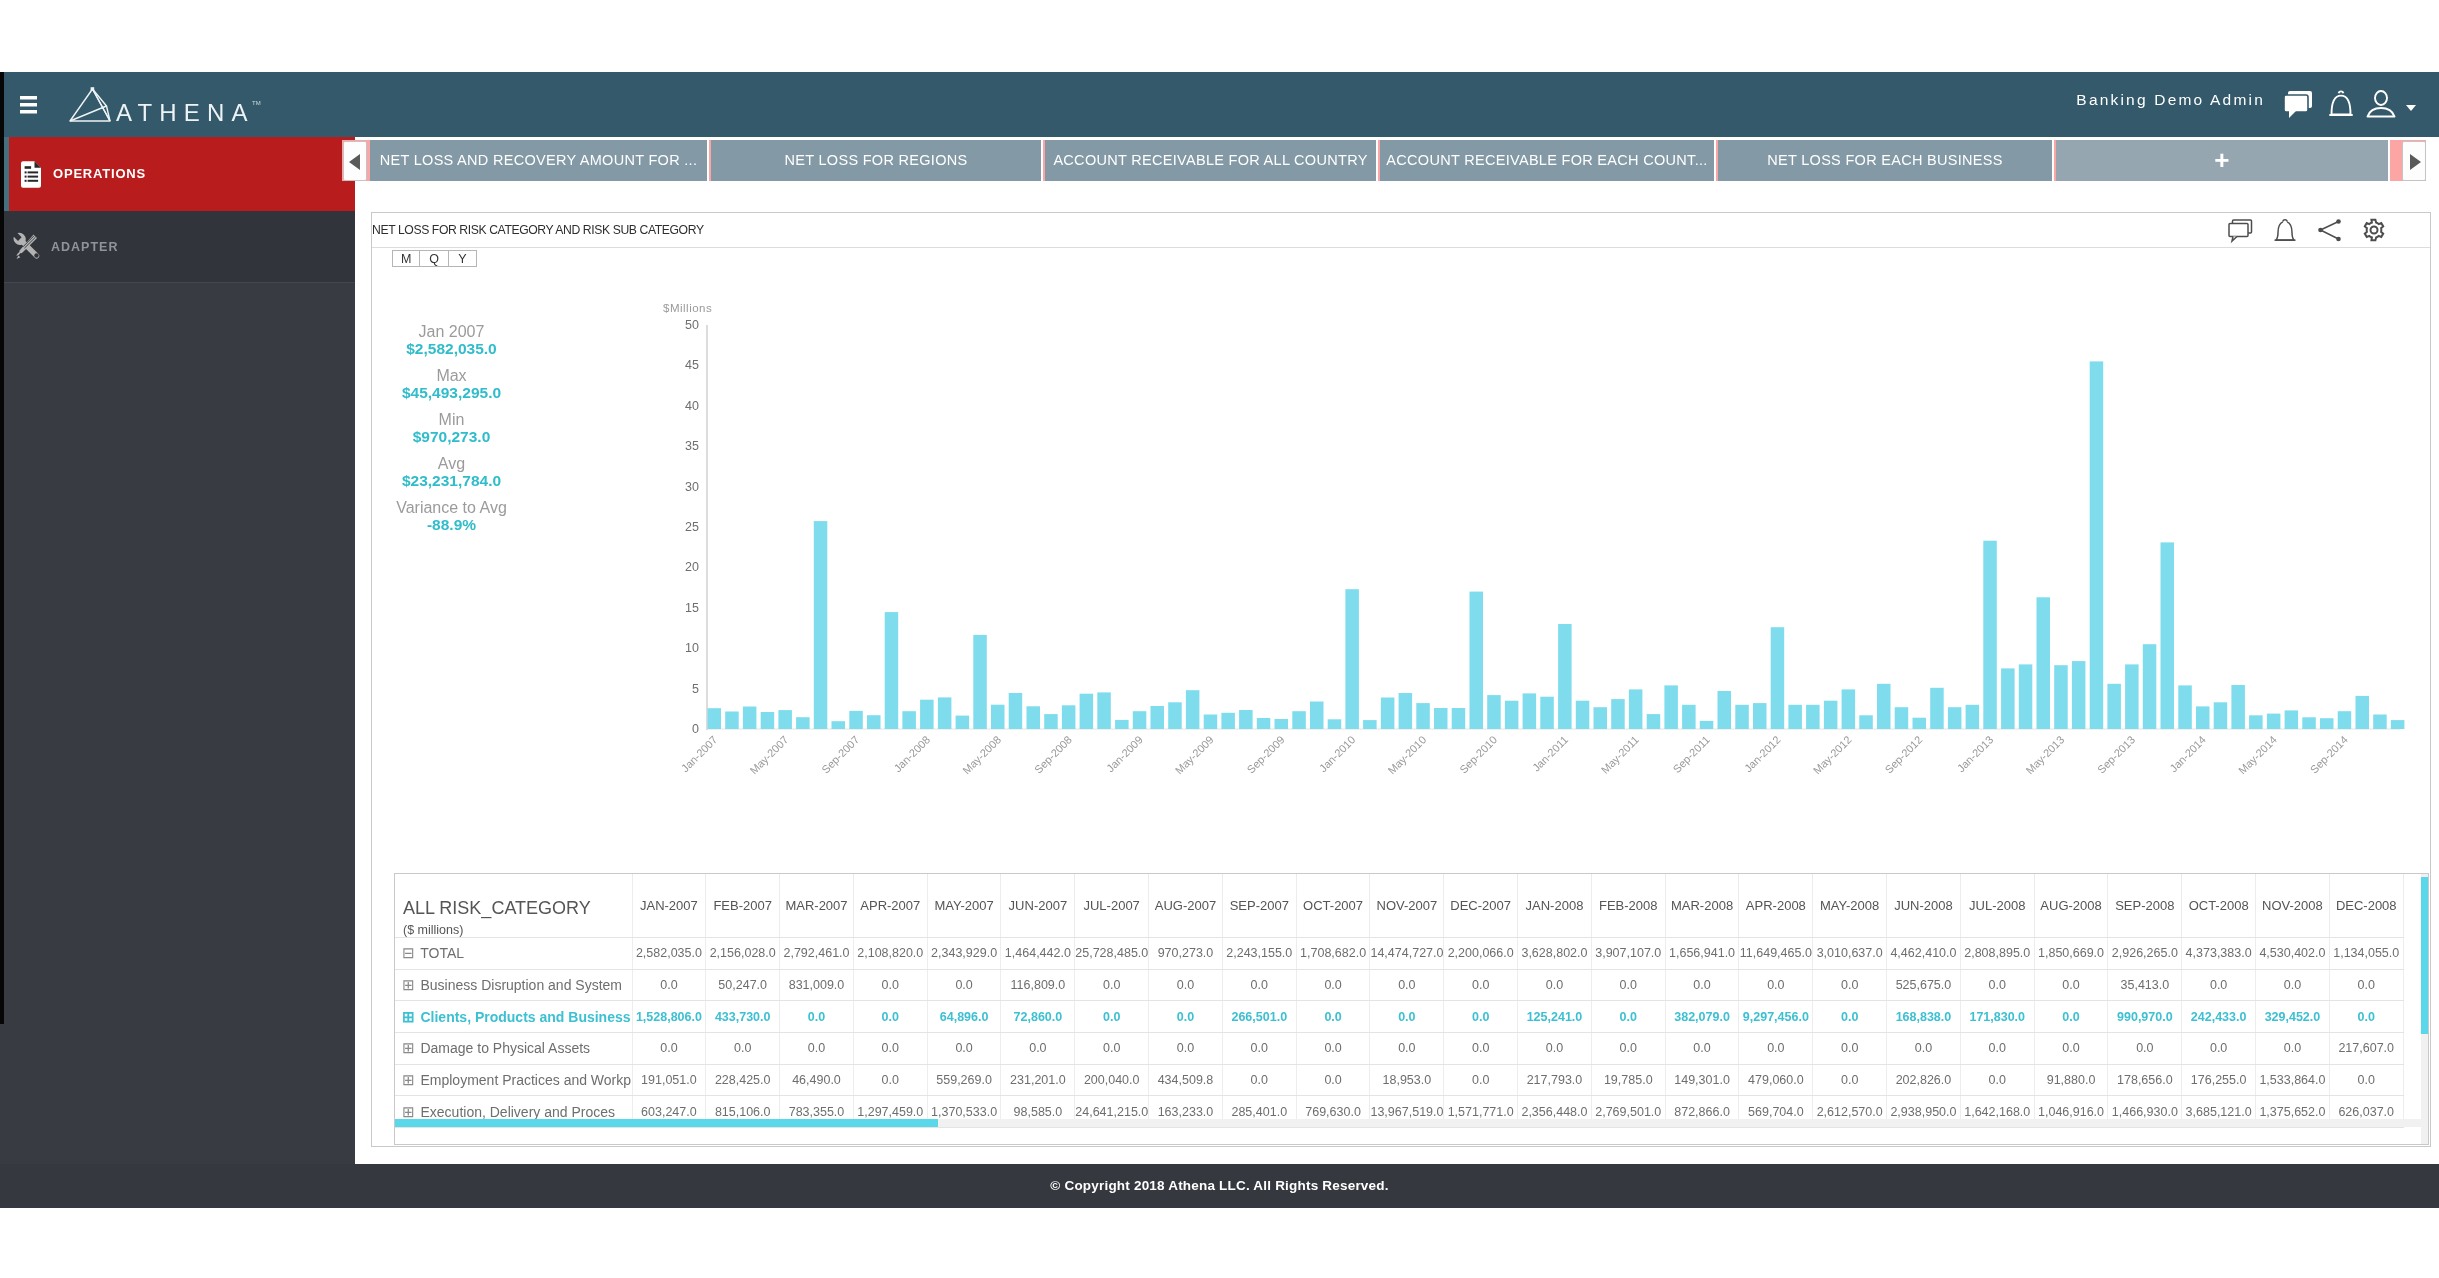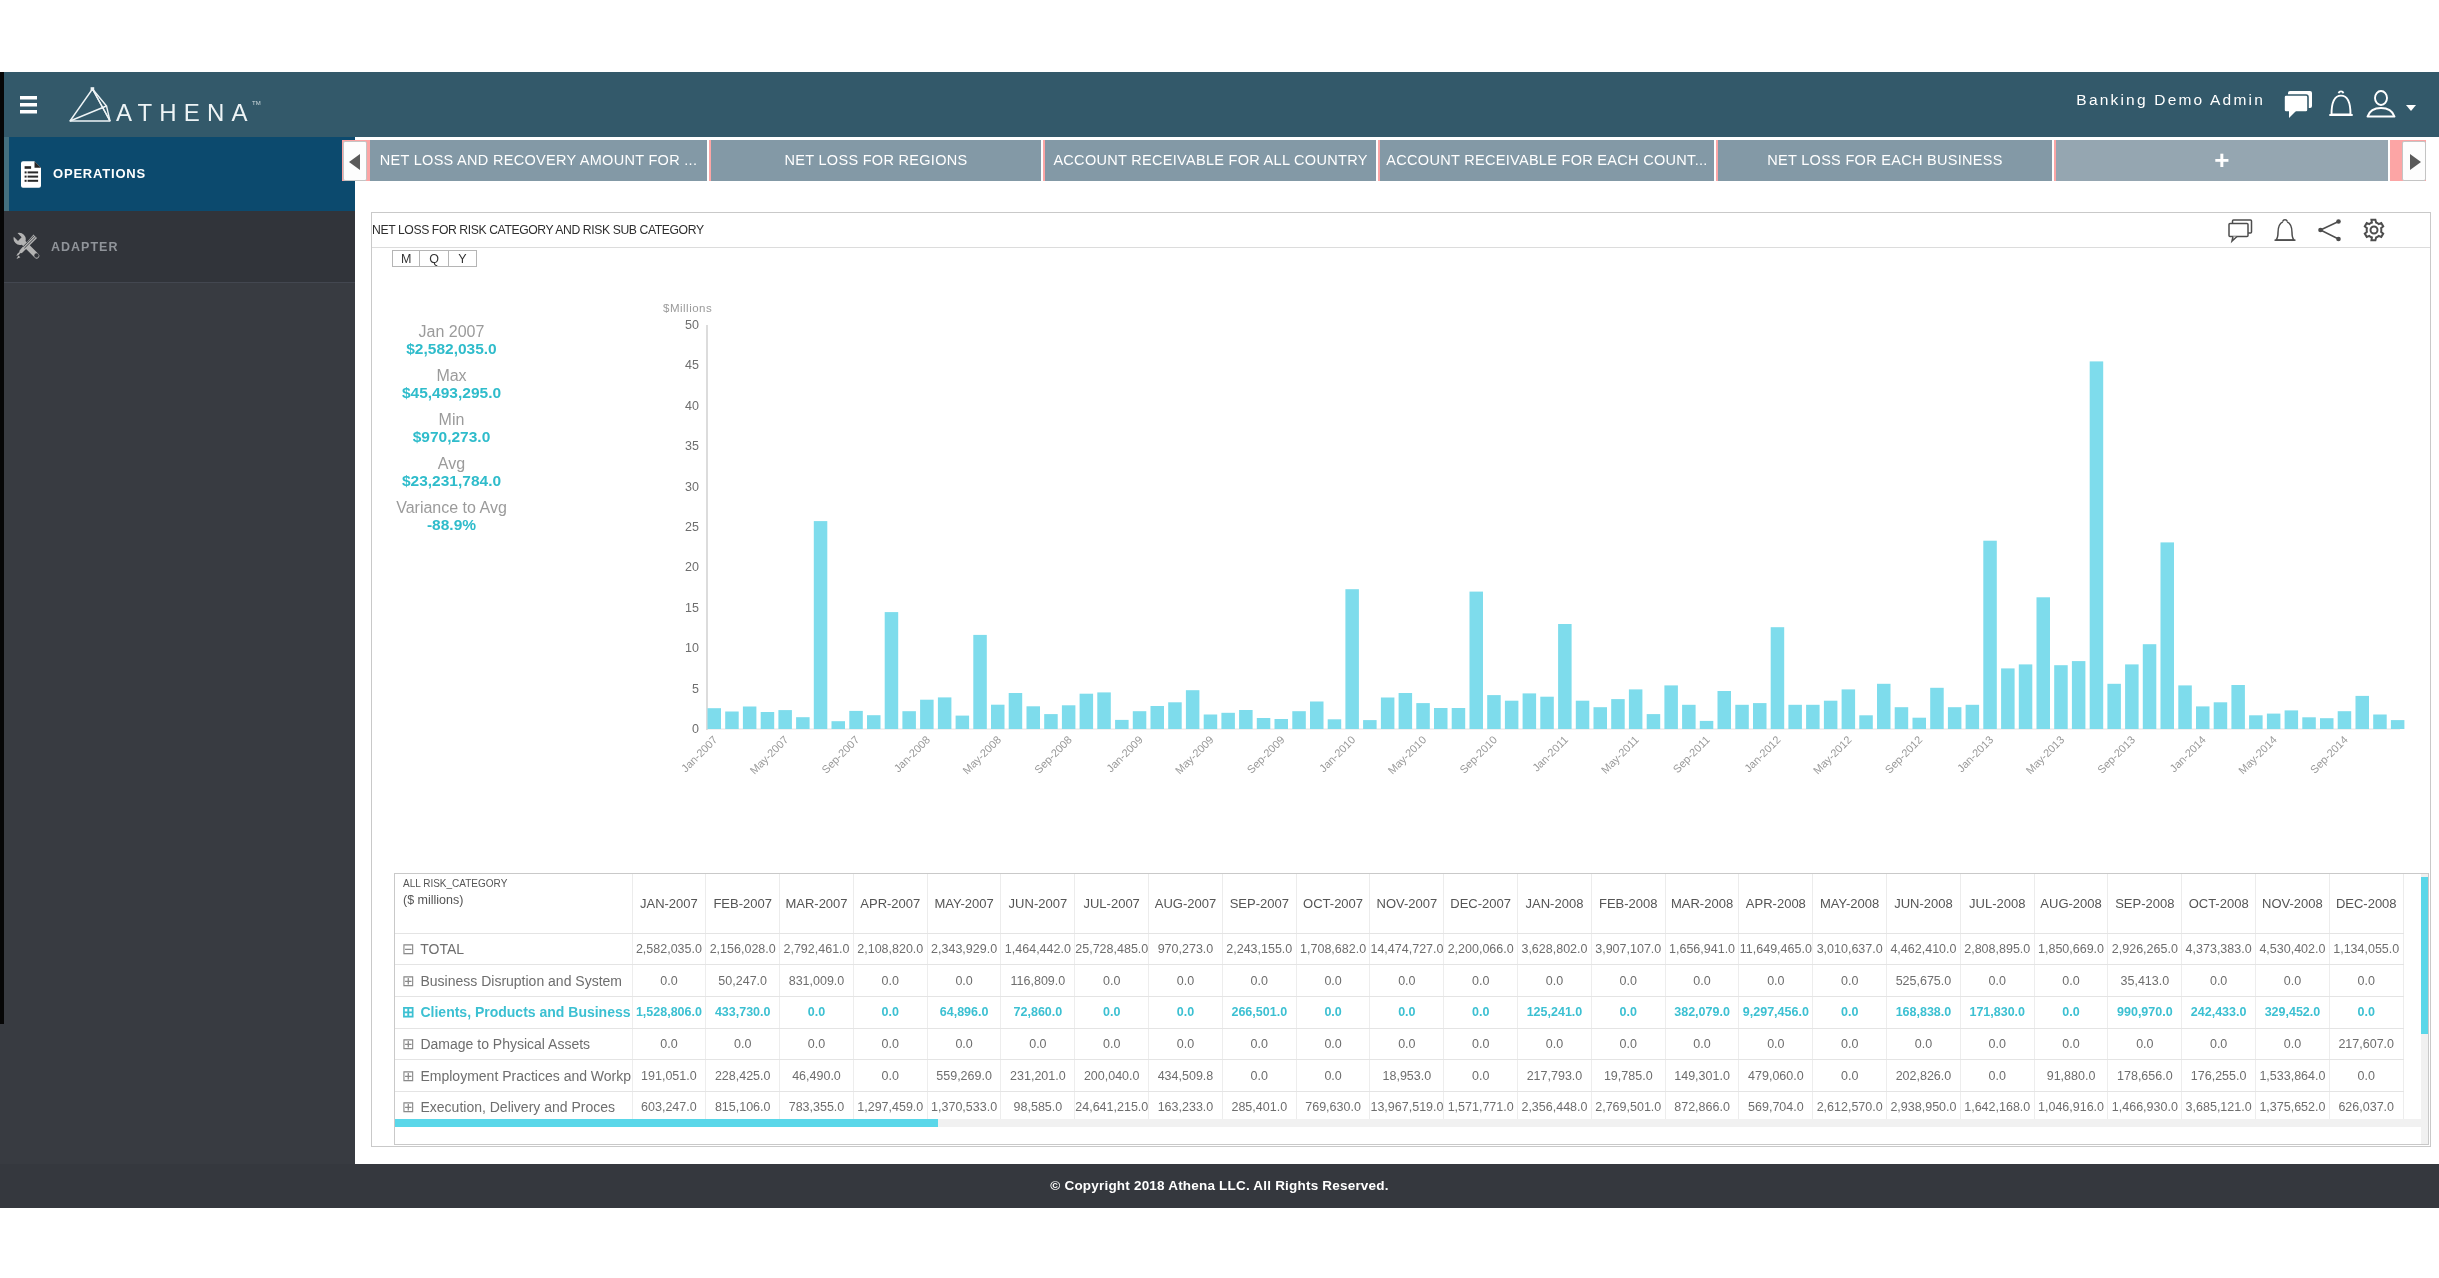--- a/index.html
+++ b/index.html
@@ -1,20 +1,20 @@
 <!DOCTYPE html>
 <html><head><meta charset="utf-8"><style>
 *{margin:0;padding:0;box-sizing:border-box}
 html,body{width:2439px;height:1278px;background:#fff;font-family:"Liberation Sans",sans-serif;overflow:hidden}
 .page{position:relative;width:2439px;height:984px;background:#fff}
 .hdr{position:absolute;left:0;top:72px;width:2439px;height:65px;background:#33596a}
 .uname{position:absolute;left:2055px;top:91px;width:210px;text-align:right;color:#fff;font-size:15.5px;font-weight:normal;letter-spacing:2.2px}
 .blackstrip{position:absolute;left:0;top:72px;width:4px;height:952px;background:#060606;z-index:5}
 .sidebar{position:absolute;left:0;top:137px;width:355px;height:1027px;background:#383b41}
-.sb-ops{position:absolute;left:0;top:0;width:355px;height:74px;background:#0c4a6e}
+.sb-ops{position:absolute;left:0;top:0;width:355px;height:74px;background:#b91c1c}
 .sb-accent{position:absolute;left:0;top:0;width:9px;height:74px;background:#44707f}
 .sb-ops-t{position:absolute;left:53px;top:12px;color:#fff;font-size:13px;font-weight:bold;letter-spacing:0.8px;line-height:50px}
 .sb-adp{position:absolute;left:0;top:74px;width:355px;height:72px;background:#31343a;border-bottom:1px solid #434750}
 .sb-adp-t{position:absolute;left:51px;top:11px;color:#90949a;font-size:12.5px;font-weight:bold;letter-spacing:1px;line-height:50px}
 .tabbar{position:absolute;left:342px;top:140px;width:2084px;height:41px;background:#fca5a5}
 .tab{position:absolute;top:0;height:41px;background:#8399a6;color:#fff;font-size:14.5px;letter-spacing:0.3px;text-align:center;line-height:41px;overflow:hidden;white-space:nowrap;border-right:2px solid #fefefe}
 .plustab{font-size:26px;font-weight:bold;background:#95a6b1}
 .tsb{position:absolute;top:1px;width:24px;height:40px;background:#fdfdfd;border:1px solid #c4c4c4;border-radius:2px}
 .tsb.left{left:1px}
 .tsb.right{left:2060px}
@@ -29,21 +29,21 @@
 .mqy span:first-child{border-left:1px solid #b5b5b5}
 .stats{position:absolute;left:329px;top:313px;width:245px;text-align:center}
 .slab{font-size:16px;color:#9b9b9b;margin-top:12px;line-height:14px}
 .sval{font-size:15.5px;color:#2fbccb;font-weight:bold;line-height:16px;margin-top:2px}
 .tblwrap{position:absolute;left:394px;top:873px;width:2035px;height:272px;border:1px solid #c9c9c9;overflow:hidden;background:#fff}
 .tbl{border-collapse:collapse;table-layout:fixed;width:2008.2px}
 .tbl td{font-family:"Liberation Sans",sans-serif;overflow:hidden;white-space:nowrap}
 .tbl td.val{overflow:visible}
 .thead td{height:59px;border-bottom:1px solid #e4e4e4;border-right:1px solid #ececec;color:#555;font-size:13px;text-align:center;vertical-align:middle}
 .thead td.lbl{text-align:left;padding-left:8px;vertical-align:top}
-.l1{font-size:10px;color:#555;margin-top:4px}
+.l1{font-size:18px;color:#555;margin-top:24px}
 .l2{font-size:12.5px;color:#555;margin-top:4px}
 .drow td{height:31.7px;border-bottom:1px solid #e4e4e4;border-right:1px solid #ededed;color:#6e6e6e;font-size:12.5px;text-align:center;vertical-align:middle}
 .drow td.lbl{text-align:left;padding-left:7px;font-size:14px}
 .pm{display:inline-block;font-size:15px;color:#8a8a8a;margin-right:2px}
 .cyanrow td{color:#3cc0d2 !important;font-weight:bold}
 .cyanrow td .pm{color:#3cc0d2}
 .hsb-track{position:absolute;left:0;top:245px;width:2027px;height:8px;background:#f1f1f1}
 .hsb{position:absolute;left:0;top:245px;width:543px;height:8px;background:#5ad7e9}
 .vsb-track{position:absolute;left:2026px;top:0;width:8px;height:272px;background:#f1f1f1}
 .vsb{position:absolute;left:2026px;top:3px;width:8px;height:157px;background:#5ad7e9}

